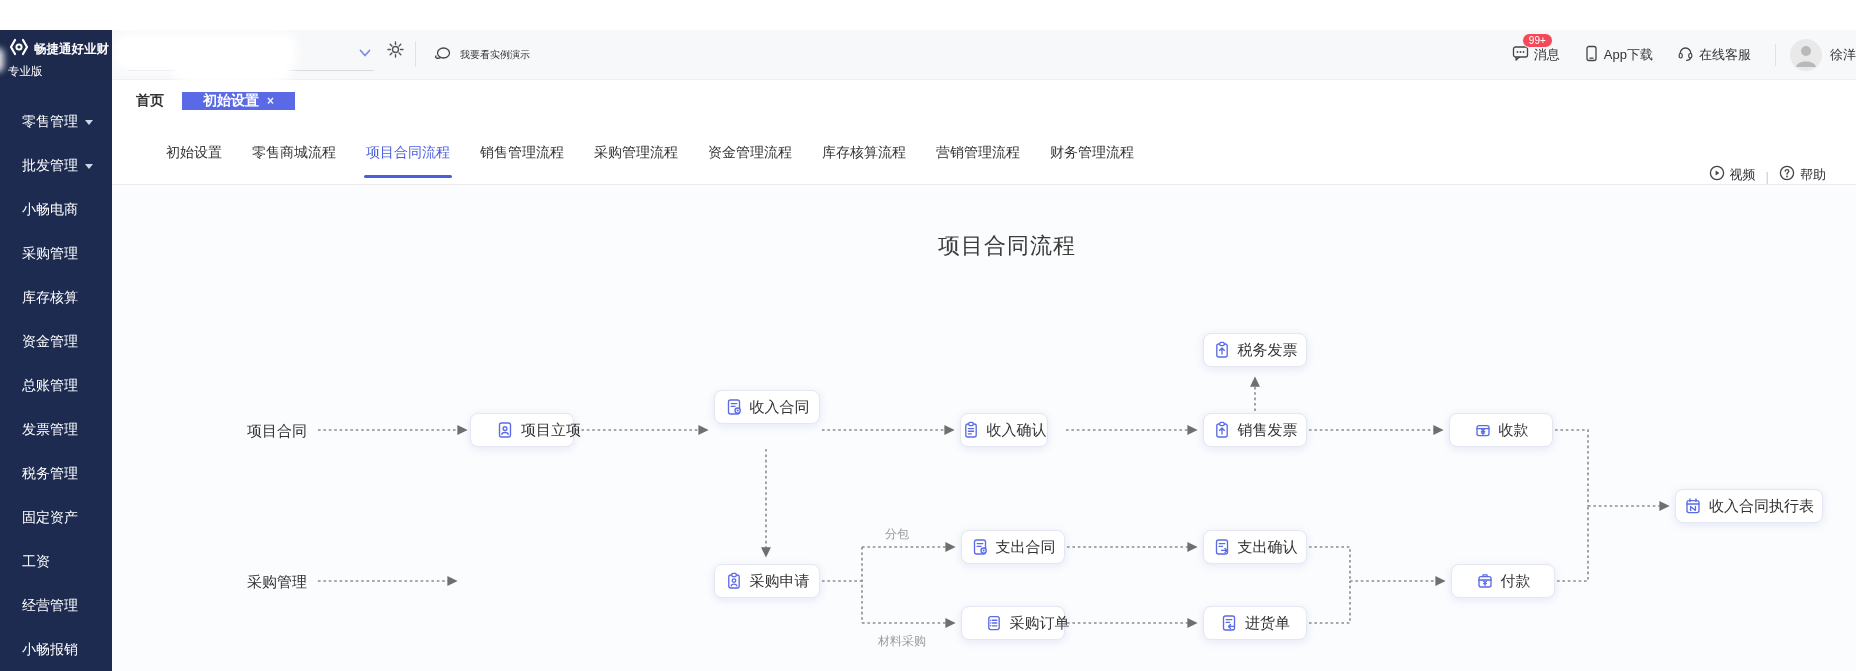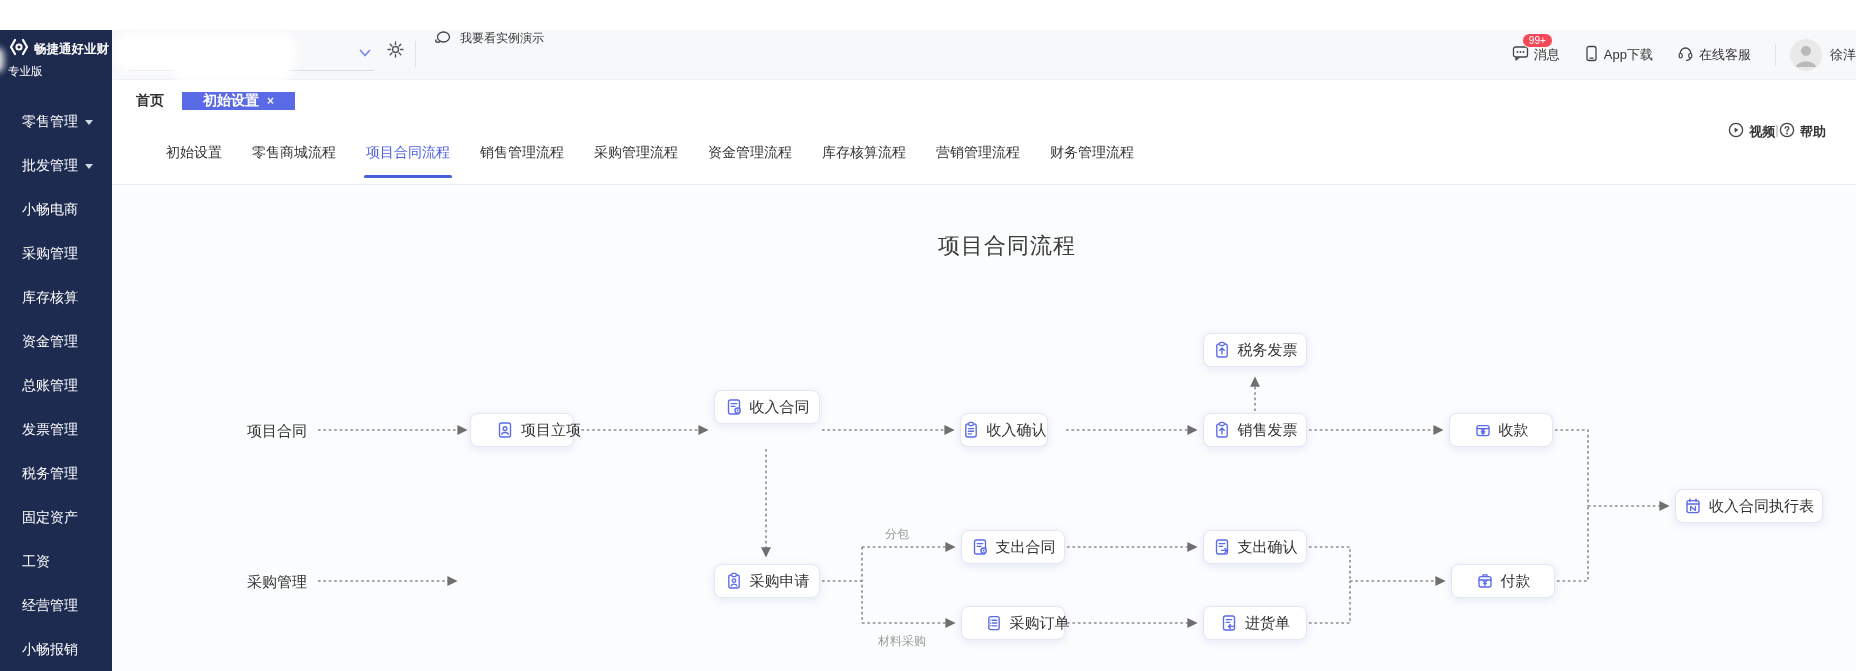--- a/index.html
+++ b/index.html
@@ -19,42 +19,42 @@
   
   .header{position:absolute;left:112px;top:30px;right:0;height:49px;background:#f7f8fa;border-bottom:1px solid #eef0f3;z-index:3;}
   .company-underline{position:absolute;left:16px;top:40px;width:246px;border-bottom:1px solid #d8dbe0;height:0;}
   .blur{position:absolute;background:#fff;filter:blur(2px);box-shadow:0 0 8px 5px #fff;border-radius:8px;}
   .b1{left:8px;top:8px;width:172px;height:28px;}
   .b2{left:66px;top:34px;width:108px;height:14px;}
   .b3{position:absolute;left:-18px;top:18px;width:22px;height:24px;background:rgba(255,255,255,.85);filter:blur(3px);border-radius:6px;}
   .chev{position:absolute;left:246px;top:16px;}
   .gear{position:absolute;left:274px;top:10px;cursor:pointer;}
   .vdiv{position:absolute;left:303px;top:11px;height:26px;border-left:1px solid #e0e2e6;}
-  .demo{position:absolute;left:322px;top:0;height:49px;display:flex;gap:7px;font-size:12px;color:#333;cursor:pointer;}
+  .demo{position:absolute;left:322px;top:0;height:49px;display:flex;align-items:center;gap:7px;font-size:10px;color:#333;cursor:pointer;}
   .header-right{position:absolute;right:0;top:0;height:49px;display:flex;align-items:center;font-size:13px;color:#333;}
   .hitem{display:flex;align-items:center;gap:5px;cursor:pointer;position:relative;margin-right:24px;white-space:nowrap;}
   .badge{position:absolute;left:10px;top:-12px;background:#f5495a;color:#fff;font-size:10px;line-height:13px;padding:0 6px;border-radius:8px;border:1px solid #fff;}
   .vdiv2{height:22px;border-left:1px solid #e0e2e6;margin-right:14px;}
   .avatar{width:32px;height:32px;border-radius:50%;background:#e9e9e9;display:flex;align-items:center;justify-content:center;margin-right:8px;cursor:pointer;overflow:hidden;}
   .uname{width:26px;overflow:hidden;white-space:nowrap;cursor:pointer;}
 
   
   .tabstrip{position:absolute;left:112px;top:79px;right:0;height:43px;background:#ffffff;z-index:2;display:flex;align-items:center;font-weight:bold;}
   .tab{display:flex;align-items:center;justify-content:center;font-size:14px;color:#333;cursor:pointer;padding:0 18px;}
   .tab.first{margin-left:6px;}
   .tab.active{background:#5a69e6;color:#fff;min-width:77px;}
   .tab .x{margin-left:8px;font-size:12px;opacity:.9;}
 
   
   .navrow{position:absolute;left:112px;top:122px;right:0;height:62px;background:#ffffff;border-bottom:1px solid #ececee;z-index:2;}
   .navitems{position:absolute;left:54px;top:0;height:62px;display:flex;gap:30px;}
   .nav-item{position:relative;display:flex;align-items:center;font-size:14px;color:#333;cursor:pointer;white-space:nowrap;}
   .nav-item.active{color:#4a5fe0;}
   .nav-item.active::after{content:"";position:absolute;left:-2px;right:-2px;bottom:6px;height:3px;background:#4a5fe0;border-radius:2px;}
-  .navright{position:absolute;right:30px;top:0;height:62px;display:flex;align-items:flex-start;gap:0;font-size:13px;color:#333;font-weight:bold;}
+  .navright{position:absolute;right:30px;top:0;height:62px;display:flex;align-items:flex-end;gap:10px;font-size:13px;color:#333;}
   .navright .nb{display:flex;align-items:center;gap:5px;cursor:pointer;}
   .navright .sep{color:#ccc;}
 
   
   .canvas{position:absolute;left:112px;top:184px;right:0;bottom:0;background:#fbfcfd;z-index:1;}
   .flow-abs{position:absolute;inset:0;z-index:2;pointer-events:none;}
   .flow-title{position:absolute;left:938px;top:231px;font-size:22px;font-weight:500;color:#3b3b3b;letter-spacing:1px;}
   #flow-svg{position:absolute;inset:0;width:1856px;height:671px;}
   .flow-node{position:absolute;height:34px;box-sizing:border-box;background:#fff;border:1px solid #e4e6f2;border-radius:8px;
              box-shadow:0 2px 8px rgba(90,105,230,.14);display:flex;align-items:center;justify-content:center;gap:7px;

